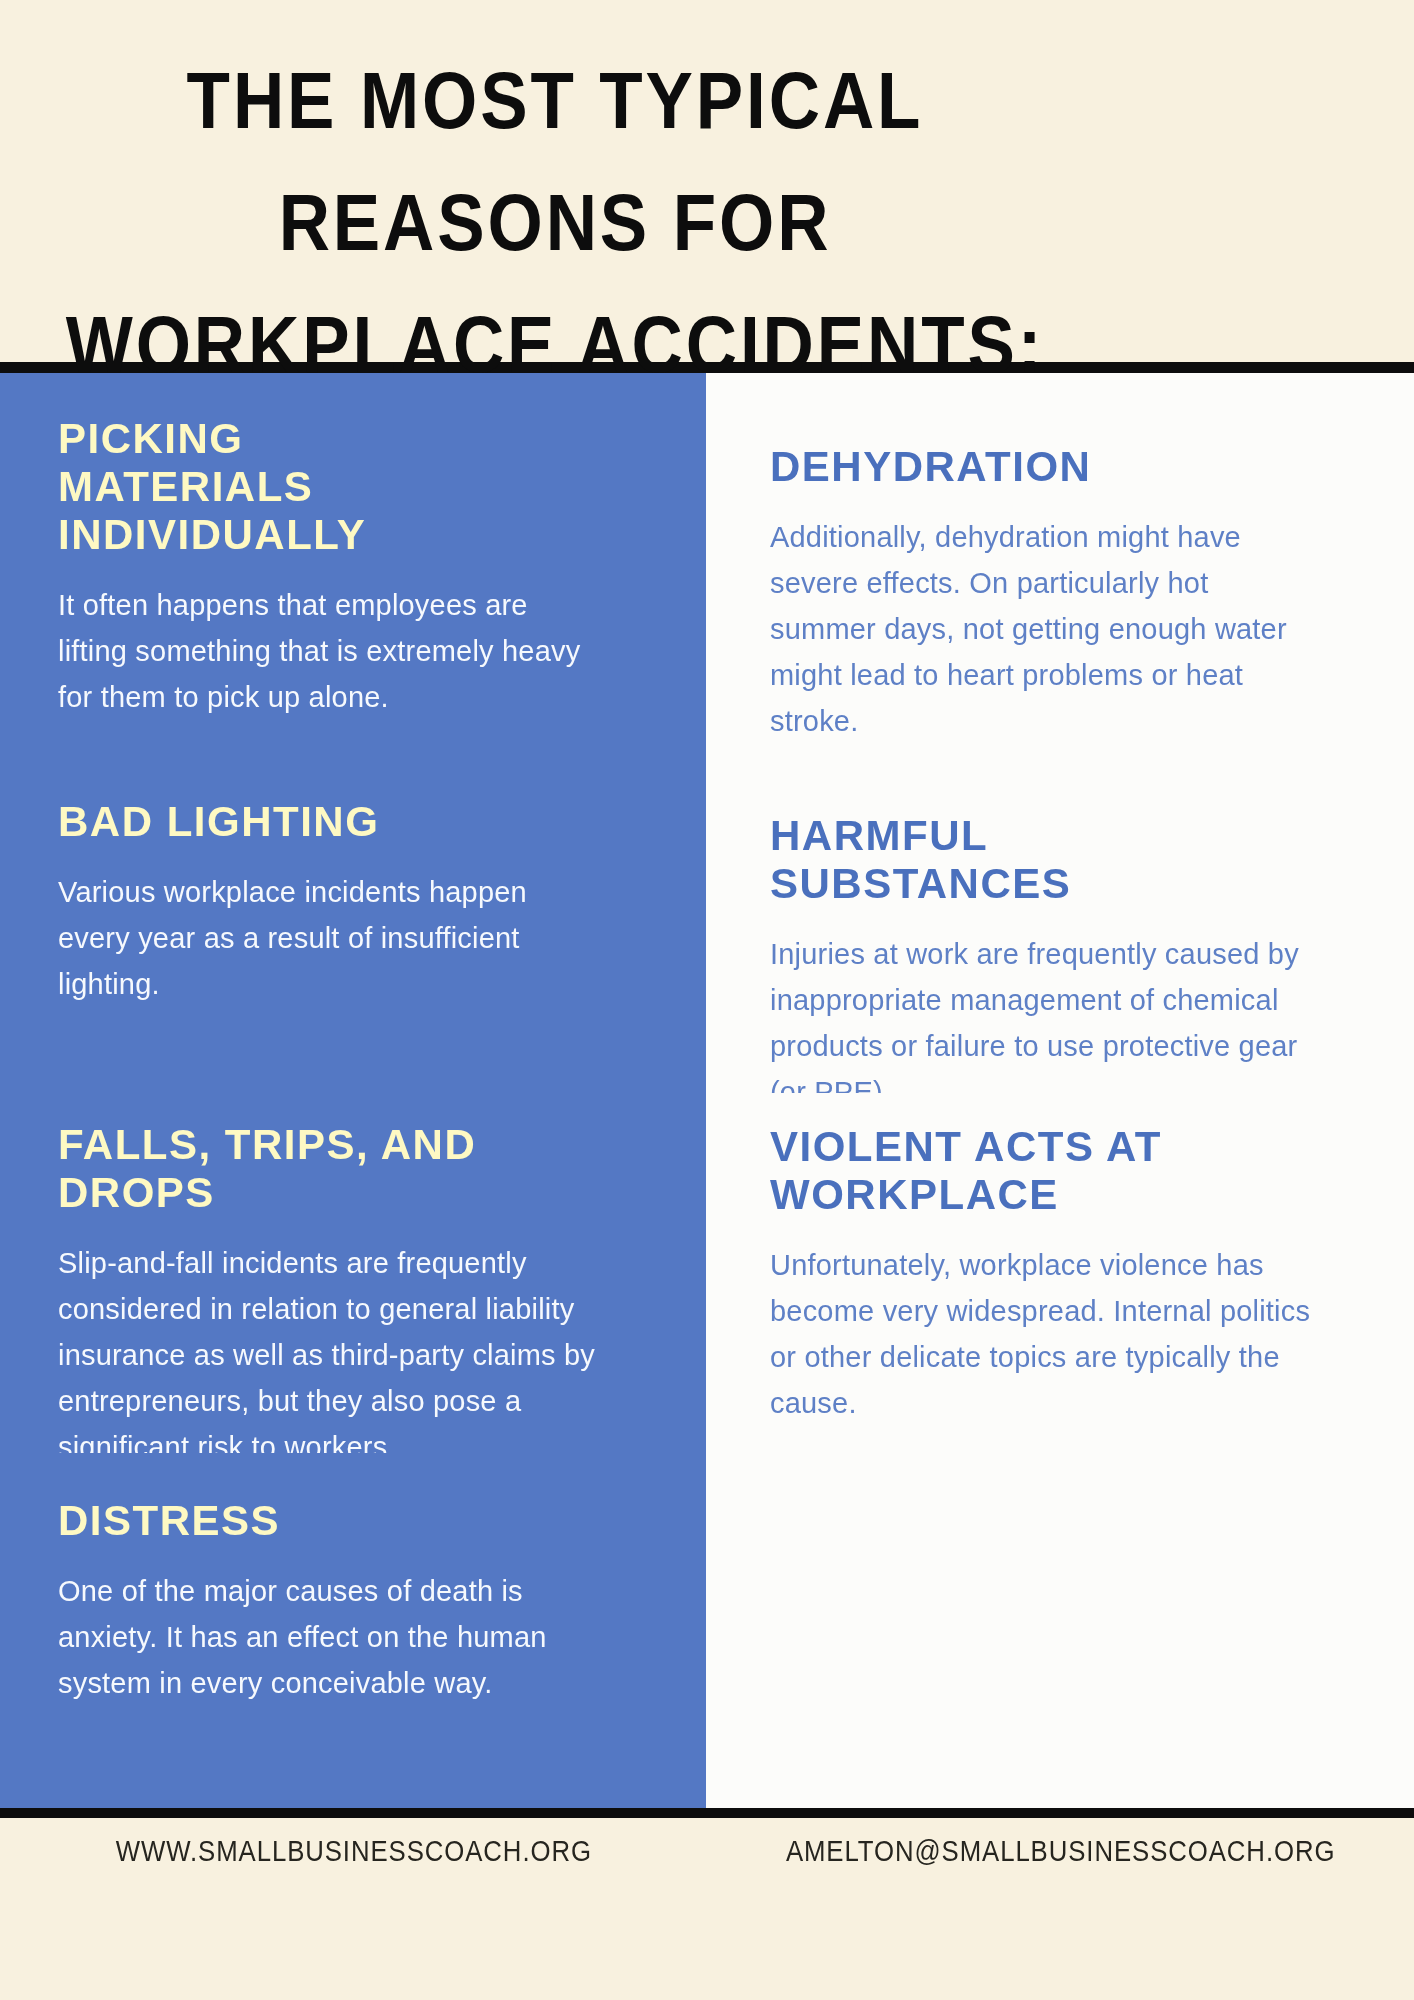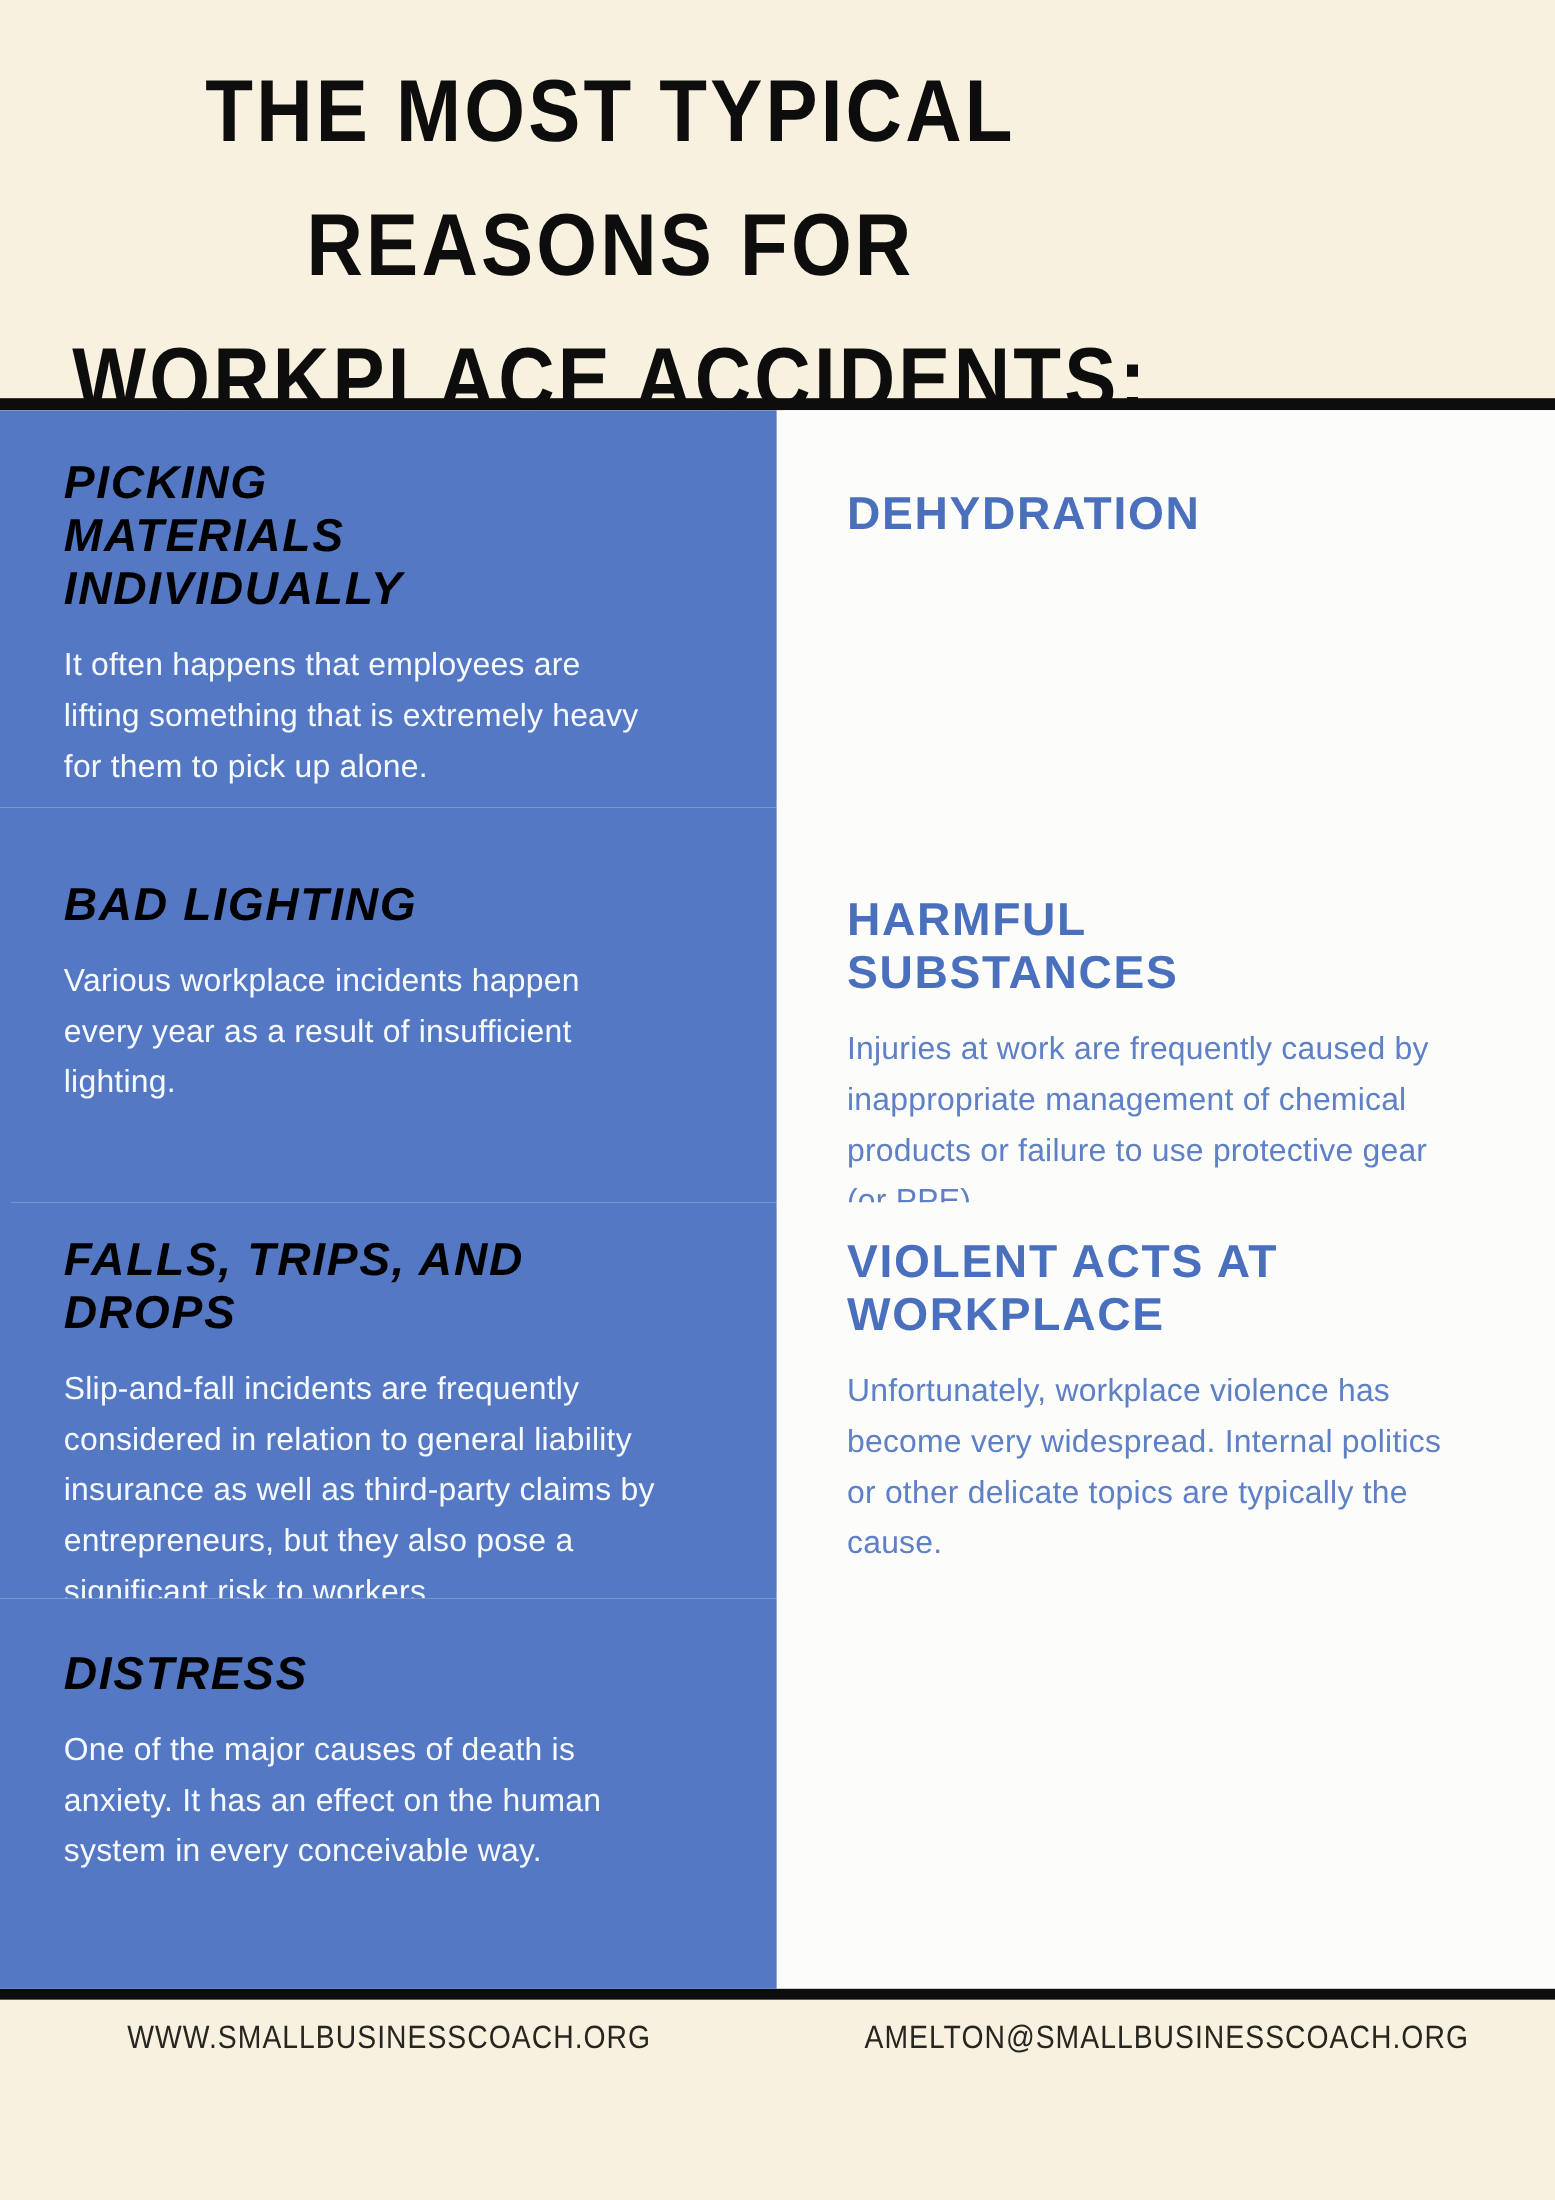--- a/index.html
+++ b/index.html
@@ -62,21 +62,21 @@
     white-space:pre-line;
   }
   .card p{
     margin:23px 0 0 0;
     font-size:29px;
     line-height:46px;
     letter-spacing:0.2px;
     white-space:pre-line;
   }
   .card.blue{background:#5478c4;}
-  .card.blue h2{color:#000000;font-style:italic;}
+  .card.blue h2{color:#fef9c3;}
   .card.blue p{color:#f6f9fd;}
   .card.light{background:#fcfcfa;}
   .card.light h2{color:#4a70bd;}
   .card.light p{color:#5e80c6;}
 
   
   .grid .card:nth-child(1){padding-top:42px;}
   .grid .card:nth-child(2){padding-top:70px;}
   .grid .card:nth-child(3){padding-top:64px;}
   .grid .card:nth-child(4){padding-top:78px;}
@@ -137,20 +137,25 @@
 MATERIALS
 INDIVIDUALLY</h2>
       <p>It often happens that employees are
 lifting something that is extremely heavy
 for them to pick up alone.</p>
     </section>
 
 
     <section class="card light">
       <h2>DEHYDRATION</h2>
+      <p>Additionally, dehydration might have
+severe effects. On particularly hot
+summer days, not getting enough water
+might lead to heart problems or heat
+stroke.</p>
     </section>
 
     <section class="card blue">
       <h2>BAD LIGHTING</h2>
       <p>Various workplace incidents happen
 every year as a result of insufficient
 lighting.</p>
     </section>
 
     <section class="card light">

